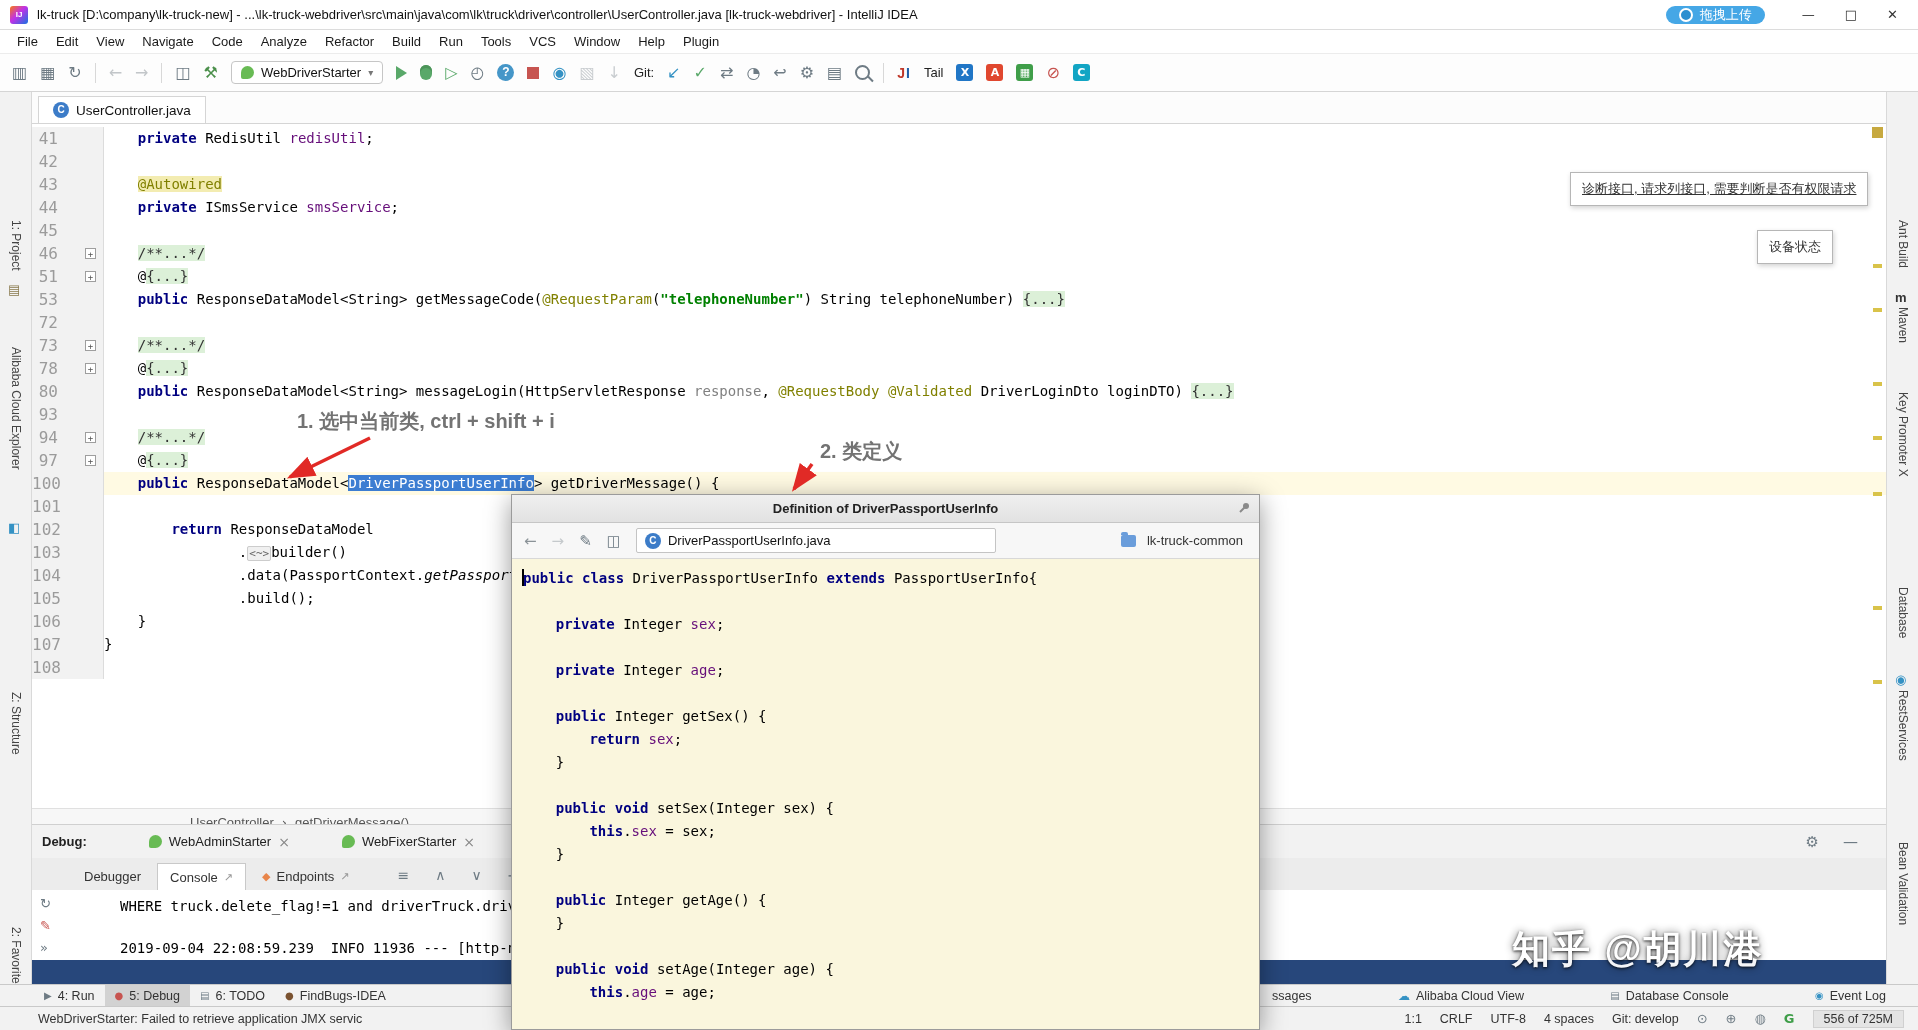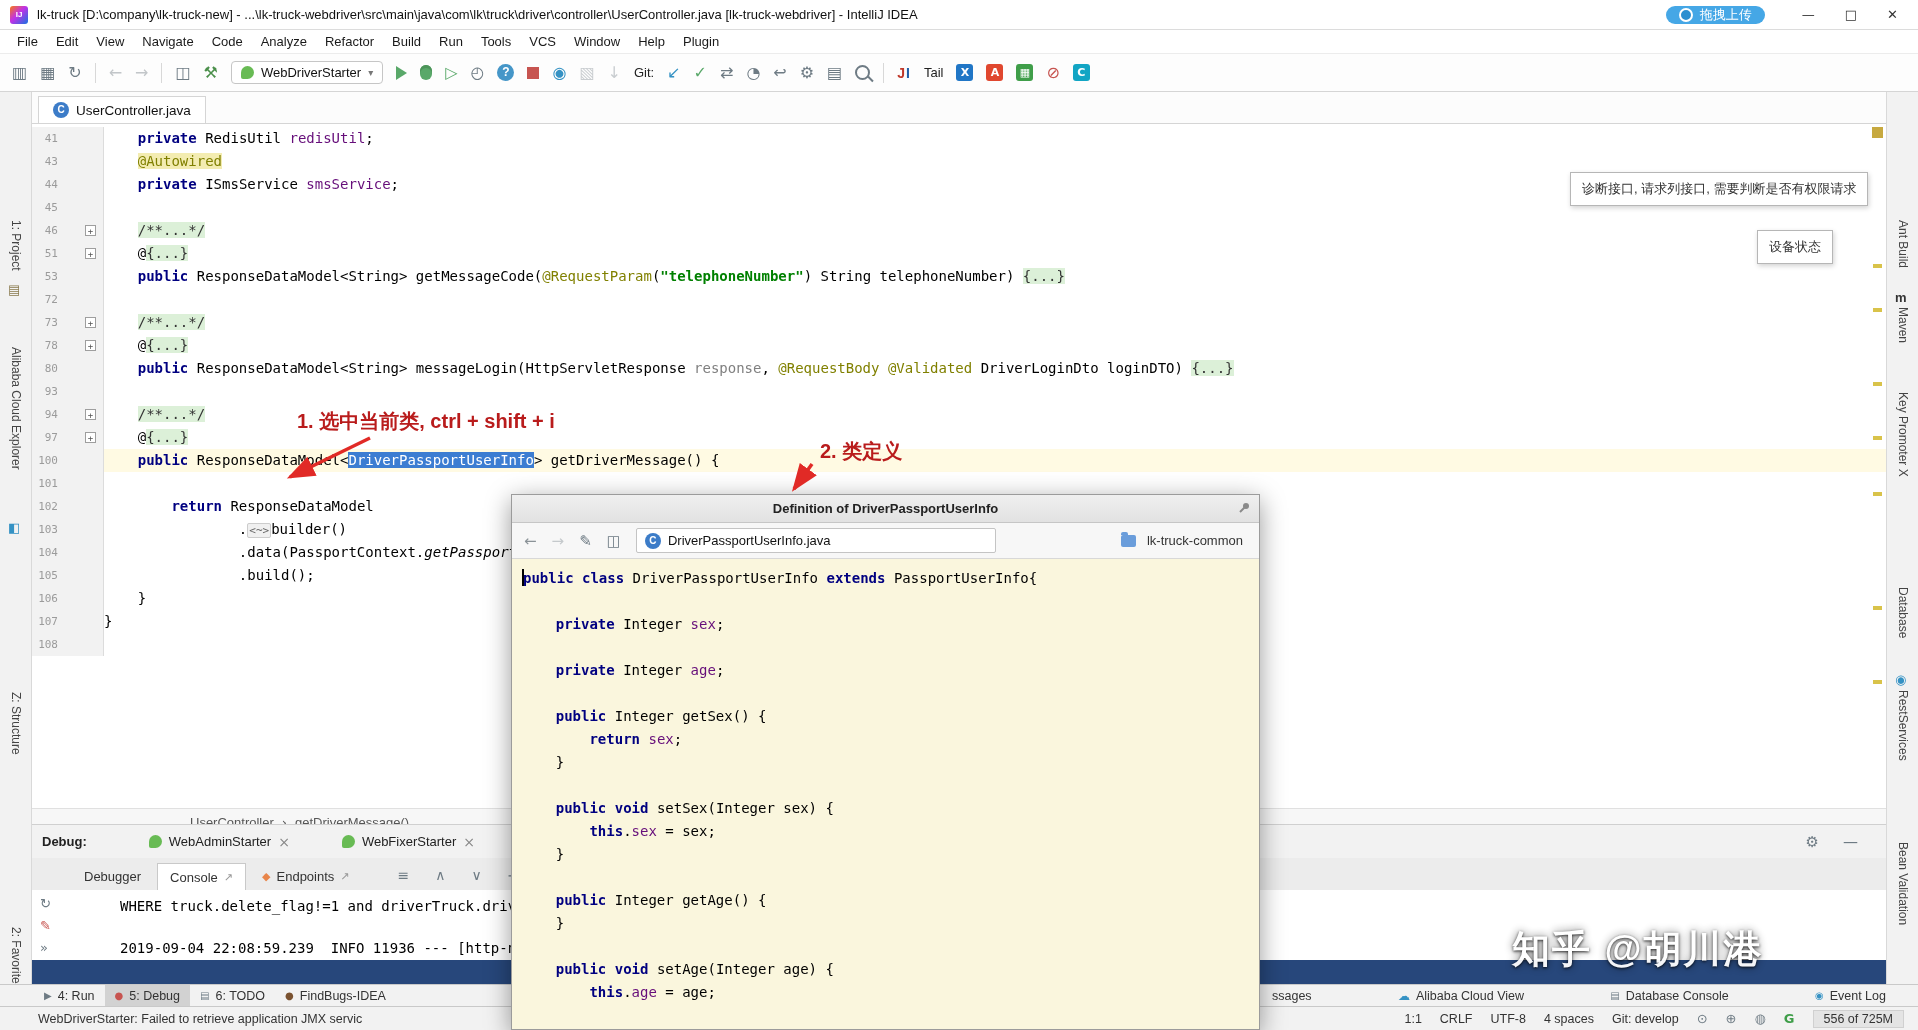--- a/index.html
+++ b/index.html
@@ -61,21 +61,21 @@
   .left-strip .vlabel:nth-of-type(5){top:930px;}
   .right-strip .vlabel:nth-of-type(1){top:128px;} .right-strip .vlabel:nth-of-type(2){top:215px;}
   .right-strip .vlabel:nth-of-type(3){top:300px;} .right-strip .vlabel:nth-of-type(4){top:495px;}
   .right-strip .vlabel:nth-of-type(5){top:598px;} .right-strip .vlabel:nth-of-type(6){top:750px;}
   .right-strip .vlabel:nth-of-type(7){top:925px;}
   .strip-icon{position:absolute;left:8px;font-size:13px;color:#8a7b4f;}
 
   
   .editor{position:absolute;left:32px;top:124px;width:1854px;height:672px;background:#fff;overflow:hidden;padding-top:3px;box-sizing:border-box;}
   .code-row{display:flex;height:23px;font:14px/23px "DejaVu Sans Mono","Liberation Mono",monospace;white-space:pre;}
-  .gut{flex:none;width:30px;box-sizing:border-box;text-align:right;padding-right:4px;color:#9b9b9b;background:#f2f2f2;font-size:11px;}
+  .gut{flex:none;width:30px;box-sizing:border-box;text-align:right;padding-right:4px;color:#9b9b9b;background:#f2f2f2;font-size:16px;}
   .fcol{flex:none;width:42px;background:#f2f2f2;border-right:1px solid #dcdcdc;box-sizing:border-box;position:relative;}
   .fmark{position:absolute;right:7px;top:6px;width:11px;height:11px;border:1px solid #9e9e9e;background:#fff;color:#555;
     font:9px/10px "DejaVu Sans Mono",monospace;text-align:center;box-sizing:border-box;}
   .code-text{flex:1;}
   .cur .code-text{background:#fffae3;}
   .tk-k{color:#000080;font-weight:bold;} .tk-x{color:#000;} .tk-a{color:#808000;}
   .tk-ah{color:#808000;background:#f3ecb1;} .tk-s{color:#008000;font-weight:bold;}
   .tk-f{color:#660E7A;} .tk-i{font-style:italic;color:#000;} .tk-p{color:#808080;}
   .tk-fd{background:#dcf0d8;color:#333;}
   .tk-sel{background:#3c7dd2;color:#fff;}
@@ -133,21 +133,21 @@
   .file-chip{flex:0 0 360px;height:25px;background:#fff;border:1px solid #c4c4c4;border-radius:2px;display:flex;
     align-items:center;gap:7px;padding:0 8px;font-size:13px;color:#111;box-sizing:border-box;}
   .module-ref{margin-left:auto;display:flex;align-items:center;gap:11px;font-size:13px;color:#333;padding-right:4px;}
   .mod-icon{width:15px;height:12px;background:#6a9ddb;border-radius:2px;position:relative;}
   .mod-icon::before{content:"";position:absolute;left:0;top:-3px;width:7px;height:3px;background:#6a9ddb;border-radius:2px 2px 0 0;}
   .popup-code{flex:1;overflow:hidden;padding-top:8px;}
   .popup-code .code-text{padding-left:10px;}
   .caret-mark{display:inline-block;width:2px;height:17px;background:#000;vertical-align:text-bottom;margin-right:-1px;}
 
   
-  .note{position:absolute;z-index:62;color:#b91c1c;font:bold 20px "Liberation Sans",sans-serif;white-space:nowrap;}
+  .note{position:absolute;z-index:62;color:#737373;font:bold 20px "Liberation Sans",sans-serif;white-space:nowrap;}
   .tip{position:absolute;z-index:55;background:#fff;border:1px solid #b6b6b6;box-shadow:1px 2px 5px rgba(0,0,0,.18);
     font-size:13px;color:#333;padding:7px 11px;white-space:nowrap;}
   .arrows{position:absolute;left:0;top:0;z-index:61;pointer-events:none;}
   .watermark{position:absolute;left:1512px;top:924px;z-index:90;color:#fff;opacity:.95;letter-spacing:2px;
     font:bold 38px "Liberation Sans",sans-serif;
     text-shadow:0 1px 3px rgba(0,0,0,.85),0 0 10px rgba(0,0,0,.55);}
 </style>
 </head>
 <body>
 
@@ -254,20 +254,21 @@
   <div class="tabbar">
     <div class="etab">
       <span class="cls-icon">C</span>
       <span>UserController.java</span>
     </div>
   </div>
 
   <div class="editor">
     <div id="editor-code">
         <div class="code-row"><span class="gut">41</span><span class="fcol"></span><span class="code-text"><span class="tk-x">    </span><span class="tk-k">private</span><span class="tk-x"> RedisUtil </span><span class="tk-f">redisUtil</span><span class="tk-x">;</span></span></div>
+        <div class="code-row"><span class="gut">42</span><span class="fcol"></span><span class="code-text"></span></div>
         <div class="code-row"><span class="gut">43</span><span class="fcol"></span><span class="code-text"><span class="tk-x">    </span><span class="tk-ah">@Autowired</span></span></div>
         <div class="code-row"><span class="gut">44</span><span class="fcol"></span><span class="code-text"><span class="tk-x">    </span><span class="tk-k">private</span><span class="tk-x"> ISmsService </span><span class="tk-f">smsService</span><span class="tk-x">;</span></span></div>
         <div class="code-row"><span class="gut">45</span><span class="fcol"></span><span class="code-text"></span></div>
         <div class="code-row"><span class="gut">46</span><span class="fcol"><span class="fmark">+</span></span><span class="code-text"><span class="tk-x">    </span><span class="tk-fd">/**...*/</span></span></div>
         <div class="code-row"><span class="gut">51</span><span class="fcol"><span class="fmark">+</span></span><span class="code-text"><span class="tk-x">    @</span><span class="tk-fd">{...}</span></span></div>
         <div class="code-row"><span class="gut">53</span><span class="fcol"></span><span class="code-text"><span class="tk-x">    </span><span class="tk-k">public</span><span class="tk-x"> ResponseDataModel&lt;String&gt; getMessageCode(</span><span class="tk-a">@RequestParam</span><span class="tk-x">(</span><span class="tk-s">"telephoneNumber"</span><span class="tk-x">) String telephoneNumber) </span><span class="tk-fd">{...}</span></span></div>
         <div class="code-row"><span class="gut">72</span><span class="fcol"></span><span class="code-text"></span></div>
         <div class="code-row"><span class="gut">73</span><span class="fcol"><span class="fmark">+</span></span><span class="code-text"><span class="tk-x">    </span><span class="tk-fd">/**...*/</span></span></div>
         <div class="code-row"><span class="gut">78</span><span class="fcol"><span class="fmark">+</span></span><span class="code-text"><span class="tk-x">    @</span><span class="tk-fd">{...}</span></span></div>
         <div class="code-row"><span class="gut">80</span><span class="fcol"></span><span class="code-text"><span class="tk-x">    </span><span class="tk-k">public</span><span class="tk-x"> ResponseDataModel&lt;String&gt; messageLogin(HttpServletResponse </span><span class="tk-p">response</span><span class="tk-x">, </span><span class="tk-a">@RequestBody</span><span class="tk-x"> </span><span class="tk-a">@Validated</span><span class="tk-x"> DriverLoginDto loginDTO) </span><span class="tk-fd">{...}</span></span></div>
@@ -460,18 +461,18 @@
   <svg class="arrows" width="1918" height="1030" viewBox="0 0 1918 1030">
     <defs>
       <marker id="arr" markerWidth="9" markerHeight="8" refX="7" refY="3" orient="auto">
         <path d="M0,0 L8,3 L0,6 Z" fill="#e12a26"></path>
       </marker>
     </defs>
     <line x1="370" y1="438" x2="290" y2="477" stroke="#e12a26" stroke-width="3.5" marker-end="url(#arr)"></line>
     <line x1="812" y1="464" x2="794" y2="489" stroke="#e12a26" stroke-width="3.5" marker-end="url(#arr)"></line>
   </svg>
 
-  <div class="tip" style="left:1570px;top:172px;">诊断接口, 请求列接口, 需要判断是否有权限请求</div>
+  <div class="tip" style="left:1570px;top:172px;text-decoration:underline;">诊断接口, 请求列接口, 需要判断是否有权限请求</div>
   <div class="tip" style="left:1757px;top:230px;">设备状态</div>
 
   <div class="watermark">知乎 @胡川港</div>
 
 </div>
 
 </body></html>

